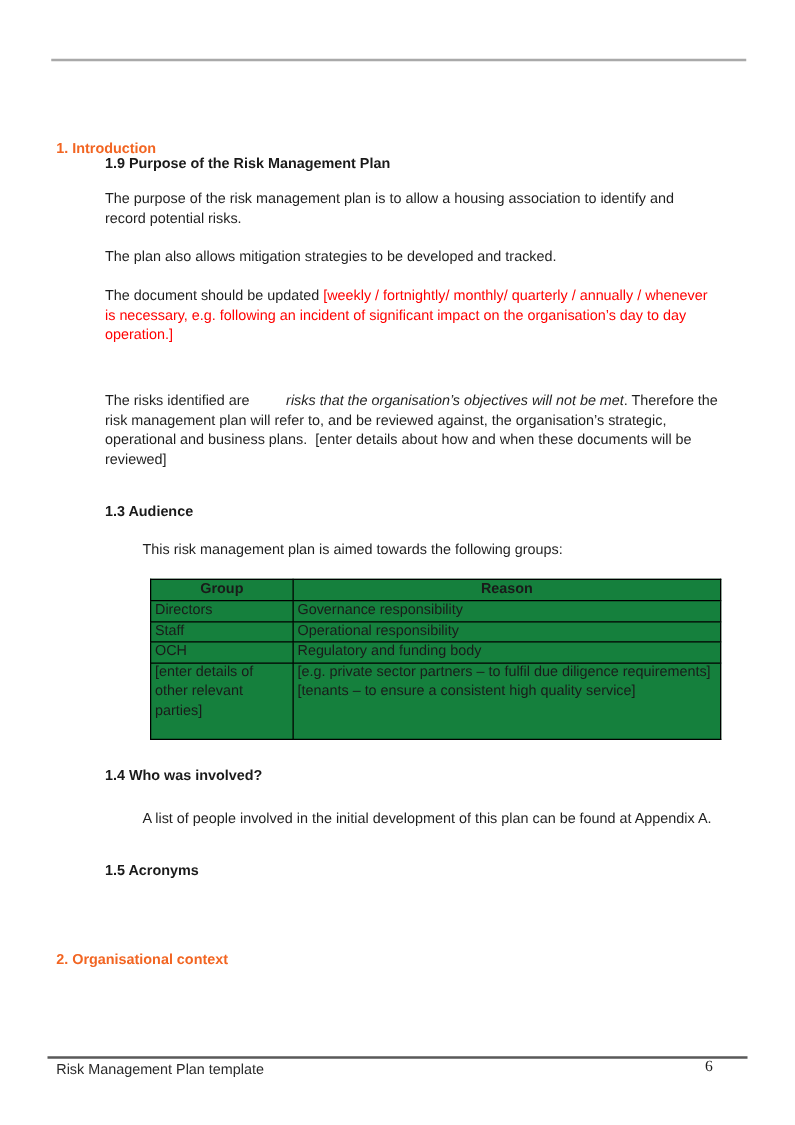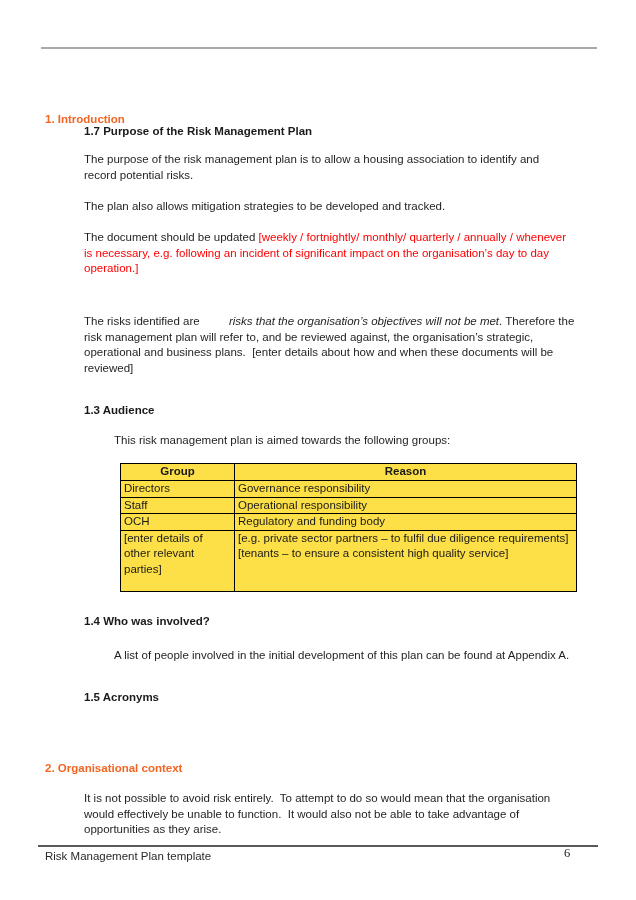--- a/index.html
+++ b/index.html
@@ -57,21 +57,21 @@
 
   table.audience-table {
     position: absolute;
     left: 120px; top: 463px;
     width: 457px;
     border-collapse: collapse;
     border: 1.5px solid #000;
     font-size: 11.5px;
     line-height: 15.5px;
     color: #1a1a1a;
-    background: #fde047;
+    background: #15803d;
   }
   table.audience-table th,
   table.audience-table td {
     border: 1px solid #000;
     padding: 0 3px;
     vertical-align: top;
     font-weight: normal;
     text-align: left;
   }
   table.audience-table th {
@@ -95,21 +95,21 @@
 </style>
 </head>
 <body>
 
 <div class="page">
 
   <div class="abs rule-top"></div>
 
   <div class="abs h-main h1-intro">1. Introduction</div>
 
-  <div class="abs h-sub h2-purpose">1.7 Purpose of the Risk Management Plan</div>
+  <div class="abs h-sub h2-purpose">1.9 Purpose of the Risk Management Plan</div>
 
   <div class="abs para p-purpose1">The purpose of the risk management plan is to allow a housing association to identify and record potential risks.</div>
 
   <div class="abs para p-purpose2">The plan also allows mitigation strategies to be developed and tracked.</div>
 
   <div class="abs para p-purpose3"><span>The document should be updated </span><span class="red-text">[weekly / fortnightly/ monthly/ quarterly / annually / whenever is necessary, e.g. following an incident of significant impact on the organisation’s day to day operation.]</span></div>
 
 
   <div class="abs para p-embed"><span>The risks identified are </span><span class="italic">risks that the organisation’s objectives will not be met</span><span>. Therefore the risk management plan will refer to, and be reviewed against, the organisation’s strategic, operational and business plans.  [enter details about how and when these documents will be reviewed]</span></div>
 
@@ -153,21 +153,20 @@
 
   <div class="abs h-sub h2-involved">1.4 Who was involved?</div>
 
   <div class="abs para p-involved">A list of people involved in the initial development of this plan can be found at Appendix A.</div>
 
   <div class="abs h-sub h2-acronyms">1.5 Acronyms</div>
 
 
   <div class="abs h-main h1-context">2. Organisational context</div>
 
-  <div class="abs para p-context">It is not possible to avoid risk entirely.  To attempt to do so would mean that the organisation would effectively be unable to function.  It would also not be able to take advantage of opportunities as they arise.</div>
 
   <div class="abs rule-footer"></div>
 
   <div class="abs footer-title">Risk Management Plan template</div>
 
   <div class="abs footer-page">6</div>
 
 </div>
 
 </body></html>

